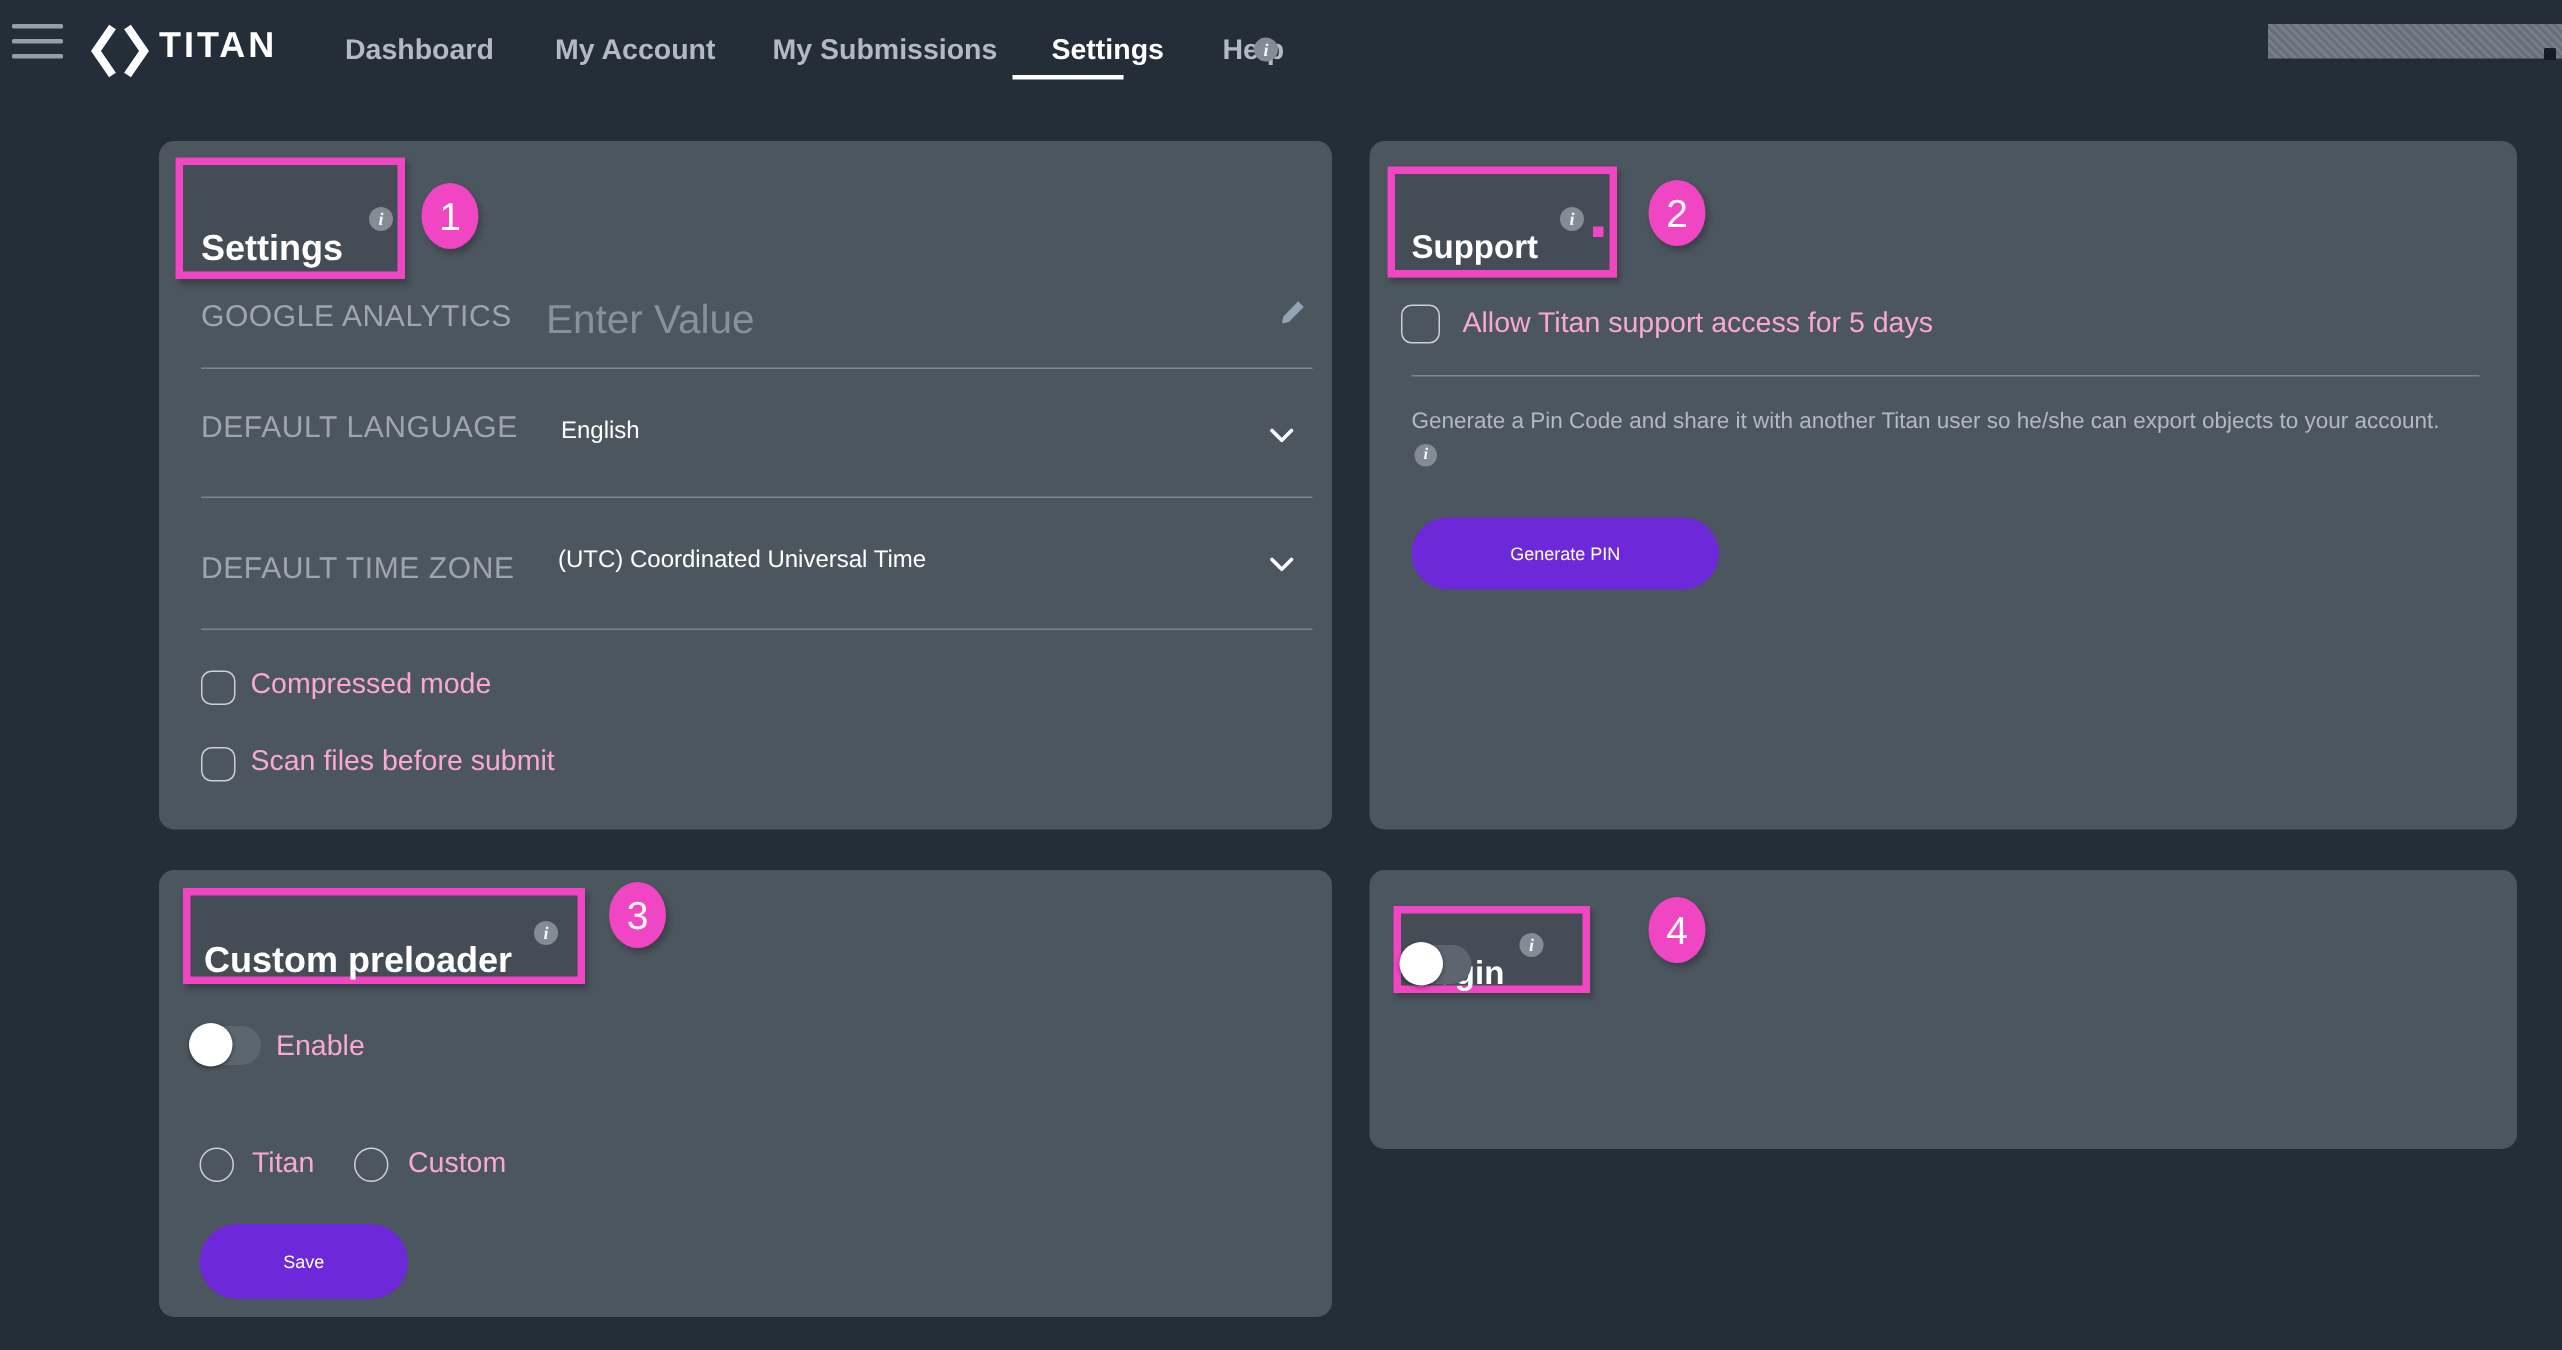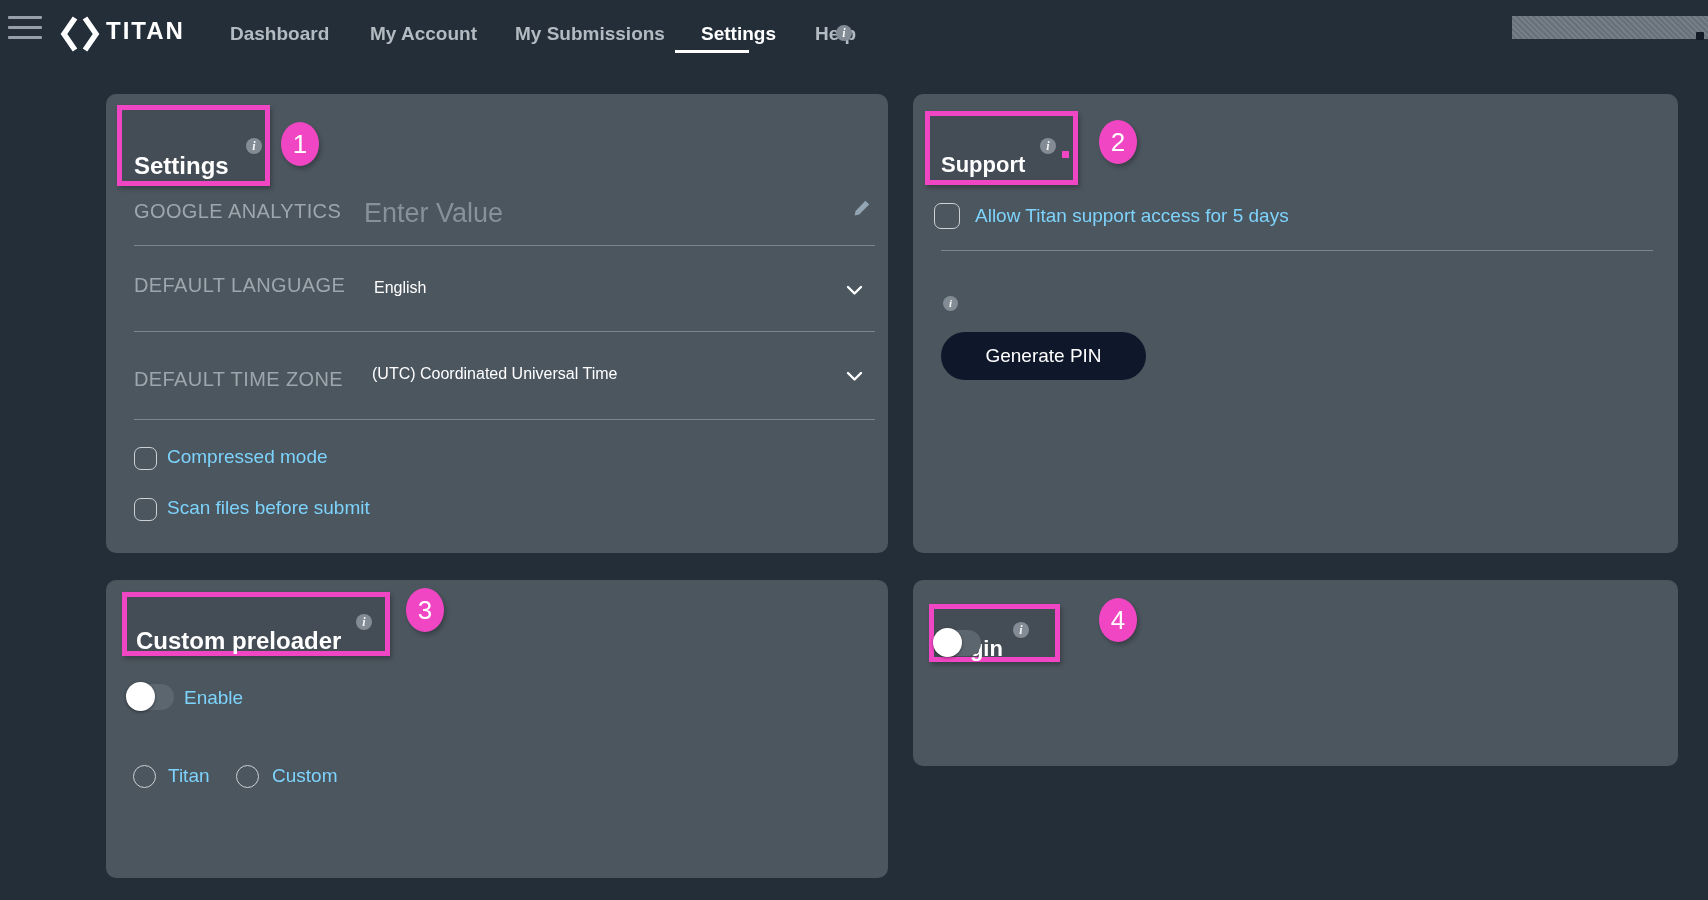--- a/index.html
+++ b/index.html
@@ -27,30 +27,30 @@
     background-image:repeating-linear-gradient(45deg, rgba(255,255,255,.06) 0 2px, rgba(0,0,0,.05) 2px 4px);}
   .cursor-mark{position:absolute;left:1696px;top:32px;width:8px;height:8px;background:#141d27;border-radius:1px;}
 
   
   .card{position:absolute;background:#4c565f;border-radius:10px;}
   .divider{position:absolute;height:1px;background:rgba(255,255,255,0.28);}
   .field-label{position:absolute;font-size:20px;color:#9da6ad;letter-spacing:.4px;white-space:nowrap;}
   .field-value{position:absolute;font-size:16px;color:#ffffff;white-space:nowrap;}
   .field-placeholder{position:absolute;font-size:27px;color:#87919a;white-space:nowrap;}
   .cb{position:absolute;width:21px;height:21px;border:1px solid #ccd1d5;border-radius:7px;background:transparent;cursor:pointer;}
-  .cb-label{position:absolute;font-size:19px;color:#7dd3fc;white-space:nowrap;}
+  .cb-label{position:absolute;font-size:19px;color:#f9a8d4;white-space:nowrap;}
   .radio{position:absolute;width:21px;height:21px;border:1px solid #ccd1d5;border-radius:50%;background:transparent;cursor:pointer;}
   .card-title{position:absolute;color:#ffffff;font-weight:bold;white-space:nowrap;}
   .t24{font-size:24px;} .t22{font-size:22px;}
   .info-icon{position:absolute;width:16px;height:16px;border-radius:50%;background:#838c94;color:#f4f6f7;
     display:flex;align-items:center;justify-content:center;font-family:"Liberation Serif",serif;
     font-size:12px;font-style:italic;font-weight:bold;line-height:1;cursor:pointer;}
   .info-icon::after{content:"i";}
-  .pill{position:absolute;border:none;background:#0f172a;color:#ffffff;font-family:"Liberation Sans",sans-serif;
-    font-size:19px;border-radius:25px;cursor:pointer;display:flex;align-items:center;justify-content:center;}
+  .pill{position:absolute;border:none;background:#6d28d9;color:#ffffff;font-family:"Liberation Sans",sans-serif;
+    font-size:12px;border-radius:25px;cursor:pointer;display:flex;align-items:center;justify-content:center;margin-top:13px;}
   .toggle{position:absolute;width:46px;height:26px;border-radius:13px;background:#5c666f;cursor:pointer;}
   .toggle .knob{position:absolute;left:-2px;top:-2px;width:29px;height:29px;border-radius:50%;background:#ffffff;
     box-shadow:0 1px 3px rgba(0,0,0,.45);}
   .chev{position:absolute;cursor:pointer;}
   .pencil{position:absolute;cursor:pointer;}
 
   
   .ann-box{position:absolute;border:5px solid #f146c3;background:rgba(0,0,0,0.10);box-sizing:border-box;
     box-shadow:2px 3px 4px rgba(0,0,0,0.25);}
   .ann-badge{position:absolute;width:38px;height:44px;border-radius:50%;background:#f146c3;color:#ffffff;
@@ -125,20 +125,21 @@
     <h2 class="card-title t22" style="left:28px;top:40px">Support</h2>
     <span class="info-icon" style="left:127px;top:44px"></span>
     <div class="ann-dot" style="left:149px;top:57px"></div>
     <div class="ann-badge" style="left:186px;top:26px">2</div>
 
     <span class="cb" style="left:21px;top:109px;width:24px;height:24px"></span>
     <span class="cb-label" style="left:62px;top:111px">Allow Titan support access for 5 days</span>
 
     <div class="divider" style="left:28px;top:156px;width:712px"></div>
 
+    <div style="position:absolute;left:28px;top:178px;font-size:15px;color:#b2bac1;white-space:nowrap">Generate a Pin Code and share it with another Titan user so he/she can export objects to your account.</div>
     <span class="info-icon" style="left:30px;top:202px;width:15px;height:15px;font-size:11px"></span>
 
     <button class="pill" style="left:28px;top:238px;width:205px;height:48px">Generate PIN</button>
   </section>
 
   <section class="card" style="left:106px;top:580px;width:782px;height:298px">
     <div class="ann-box" style="left:16px;top:12px;width:268px;height:64px"></div>
     <h2 class="card-title t24" style="left:30px;top:27px">Custom preloader</h2>
     <span class="info-icon" style="left:250px;top:34px"></span>
     <div class="ann-badge" style="left:300px;top:8px">3</div>
@@ -146,20 +147,21 @@
     <div class="toggle" style="left:22px;top:104px">
       <span class="knob"></span>
     </div>
     <span class="cb-label" style="left:78px;top:107px">Enable</span>
 
     <span class="radio" style="left:27px;top:185px"></span>
     <span class="cb-label" style="left:62px;top:185px">Titan</span>
     <span class="radio" style="left:130px;top:185px"></span>
     <span class="cb-label" style="left:166px;top:185px">Custom</span>
 
+    <button class="pill" style="left:27px;top:223px;width:139px;height:50px">Save</button>
   </section>
 
   <section class="card" style="left:913px;top:580px;width:765px;height:186px">
     <div class="ann-box" style="left:16px;top:24px;width:131px;height:58px"></div>
     <h2 class="card-title t22" style="left:30px;top:38px">Login</h2>
     <span class="info-icon" style="left:100px;top:42px"></span>
     <div class="ann-badge" style="left:186px;top:18px">4</div>
 
     <div class="toggle" style="left:22px;top:50px">
       <span class="knob"></span>

